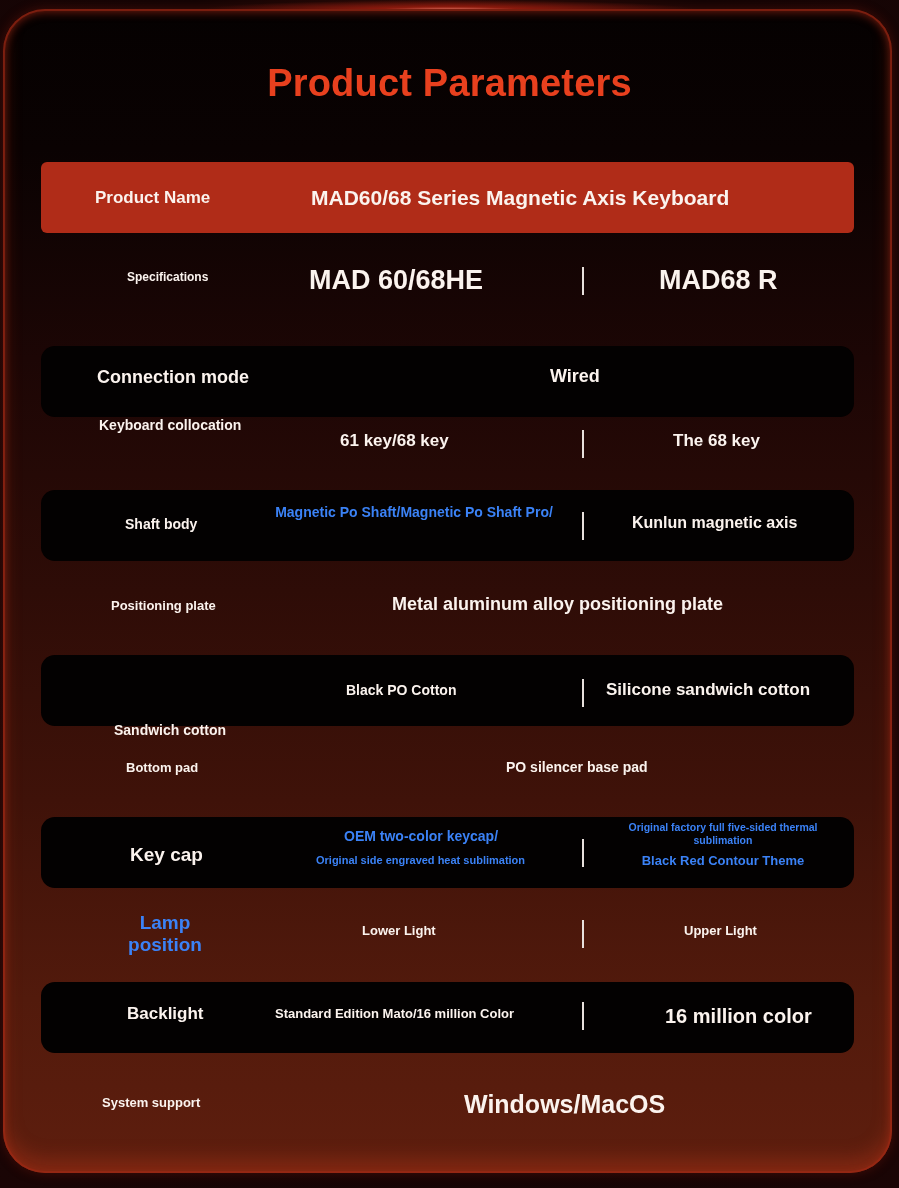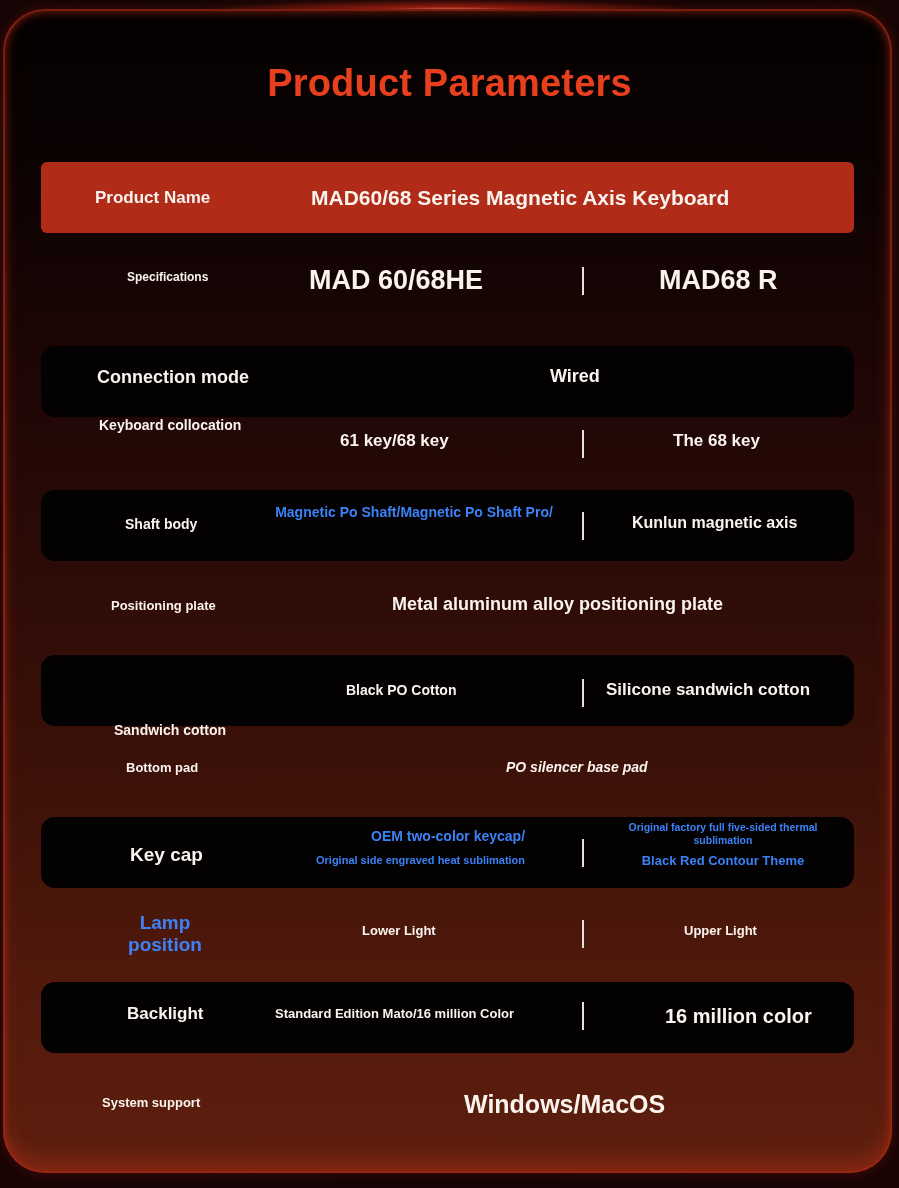--- a/index.html
+++ b/index.html
@@ -146,26 +146,26 @@
 
 <div class="row boxed" style="top:655px;">
   <span class="label" style="left:73px; font-size:14px; top:27px;margin-top:40px;">Sandwich cotton</span>
   <span class="val" style="left:305px; font-size:14px; top:27px;">Black PO Cotton</span>
   <span class="divider" style="top:24px;"></span>
   <span class="val" style="left:565px; font-size:17px; top:25px;">Silicone sandwich cotton</span>
 </div>
 
 <div class="row" style="top:732px;">
   <span class="label" style="left:85px; font-size:13px; top:28px;">Bottom pad</span>
-  <span class="val" style="left:465px; font-size:14px; top:27px;font-style:italic;">PO silencer base pad</span>
+  <span class="val" style="left:465px; font-size:14px; top:27px;">PO silencer base pad</span>
 </div>
 
 <div class="row boxed" style="top:817px;">
   <span class="label" style="left:89px; font-size:19px; top:27px;">Key cap</span>
-  <div class="stack" style="left:262px; top:8px; align-items:flex-end;">
+  <div class="stack" style="left:262px; top:8px; align-items:center;">
     <span style="font-size:14px; line-height:22px; margin-left:14px;">OEM two-color keycap/</span>
     <span style="font-size:11px; line-height:26px; margin-left:13px;">Original side engraved heat sublimation</span>
   </div>
   <span class="divider" style="top:22px;"></span>
   <div class="stack" style="left:562px; top:4px; width:240px;">
     <span style="font-size:10.5px; line-height:13px;">Original factory full five-sided thermal</span>
     <span style="font-size:10.5px; line-height:13px;">sublimation</span>
     <span style="font-size:13px; line-height:22px; margin-top:3px;">Black Red Contour Theme</span>
   </div>
 </div>

